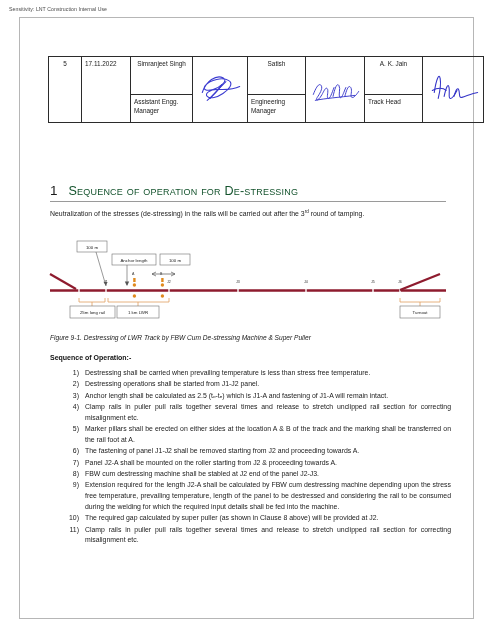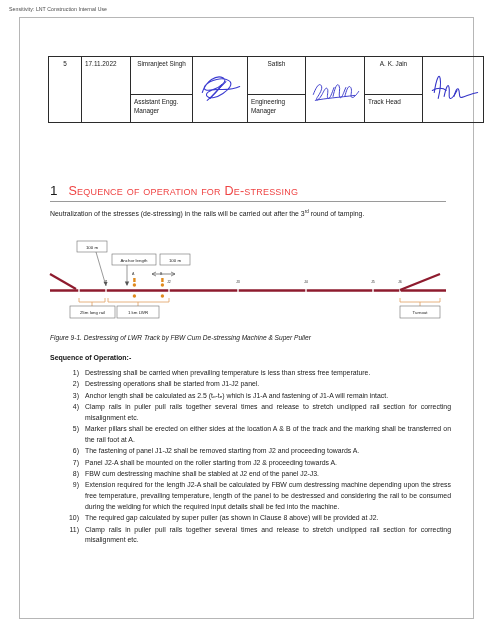--- a/index.html
+++ b/index.html
@@ -102,21 +102,21 @@
     gap: 11px;
   }
   .sec-num {
     font-size: 13.5px;
     color: #1a1a1a;
     font-family: "Liberation Sans", sans-serif;
     font-weight: 400;
   }
   .sec-title {
     font-size: 12.6px;
-    color: #ef4444;
+    color: #14532d;
     font-variant: small-caps;
     font-family: "Liberation Sans", sans-serif;
     letter-spacing: 0.2px;
   }
 
   .intro-para {
     position: absolute;
     left: 30px;
     top: 191px;
     width: 400px;

